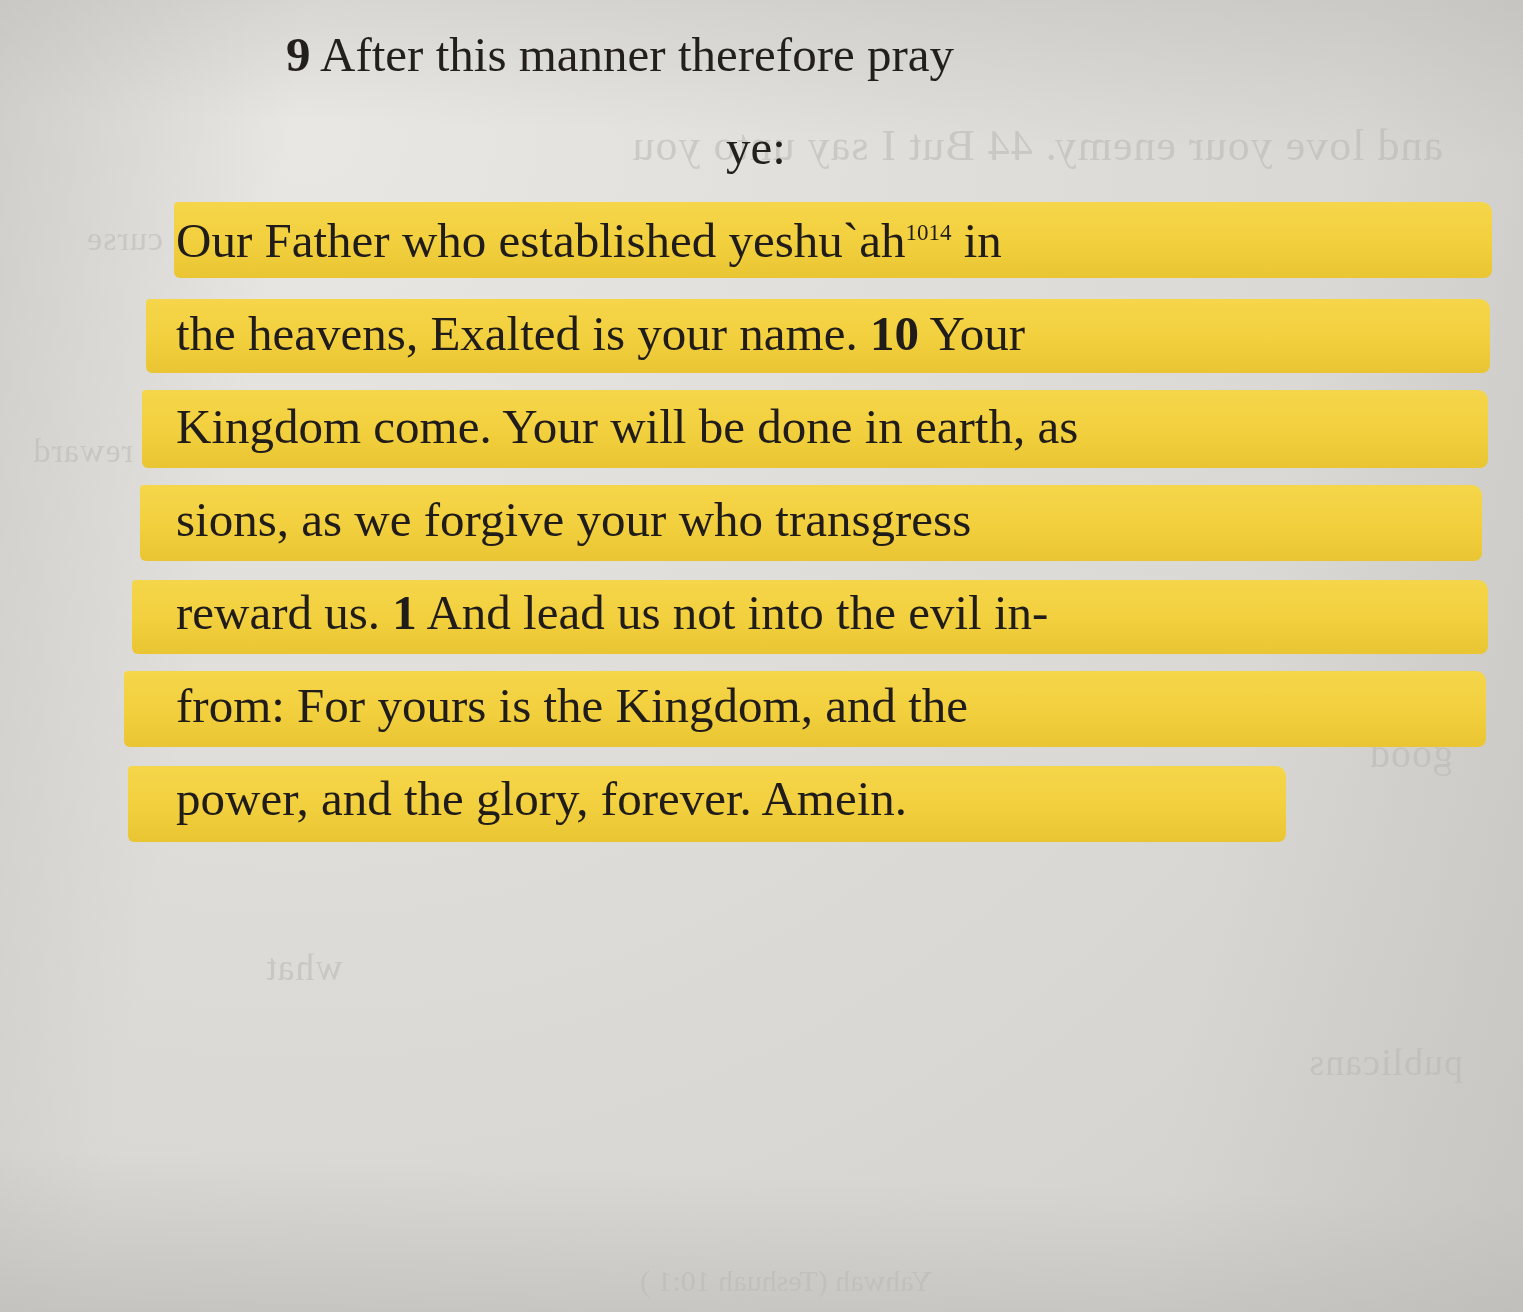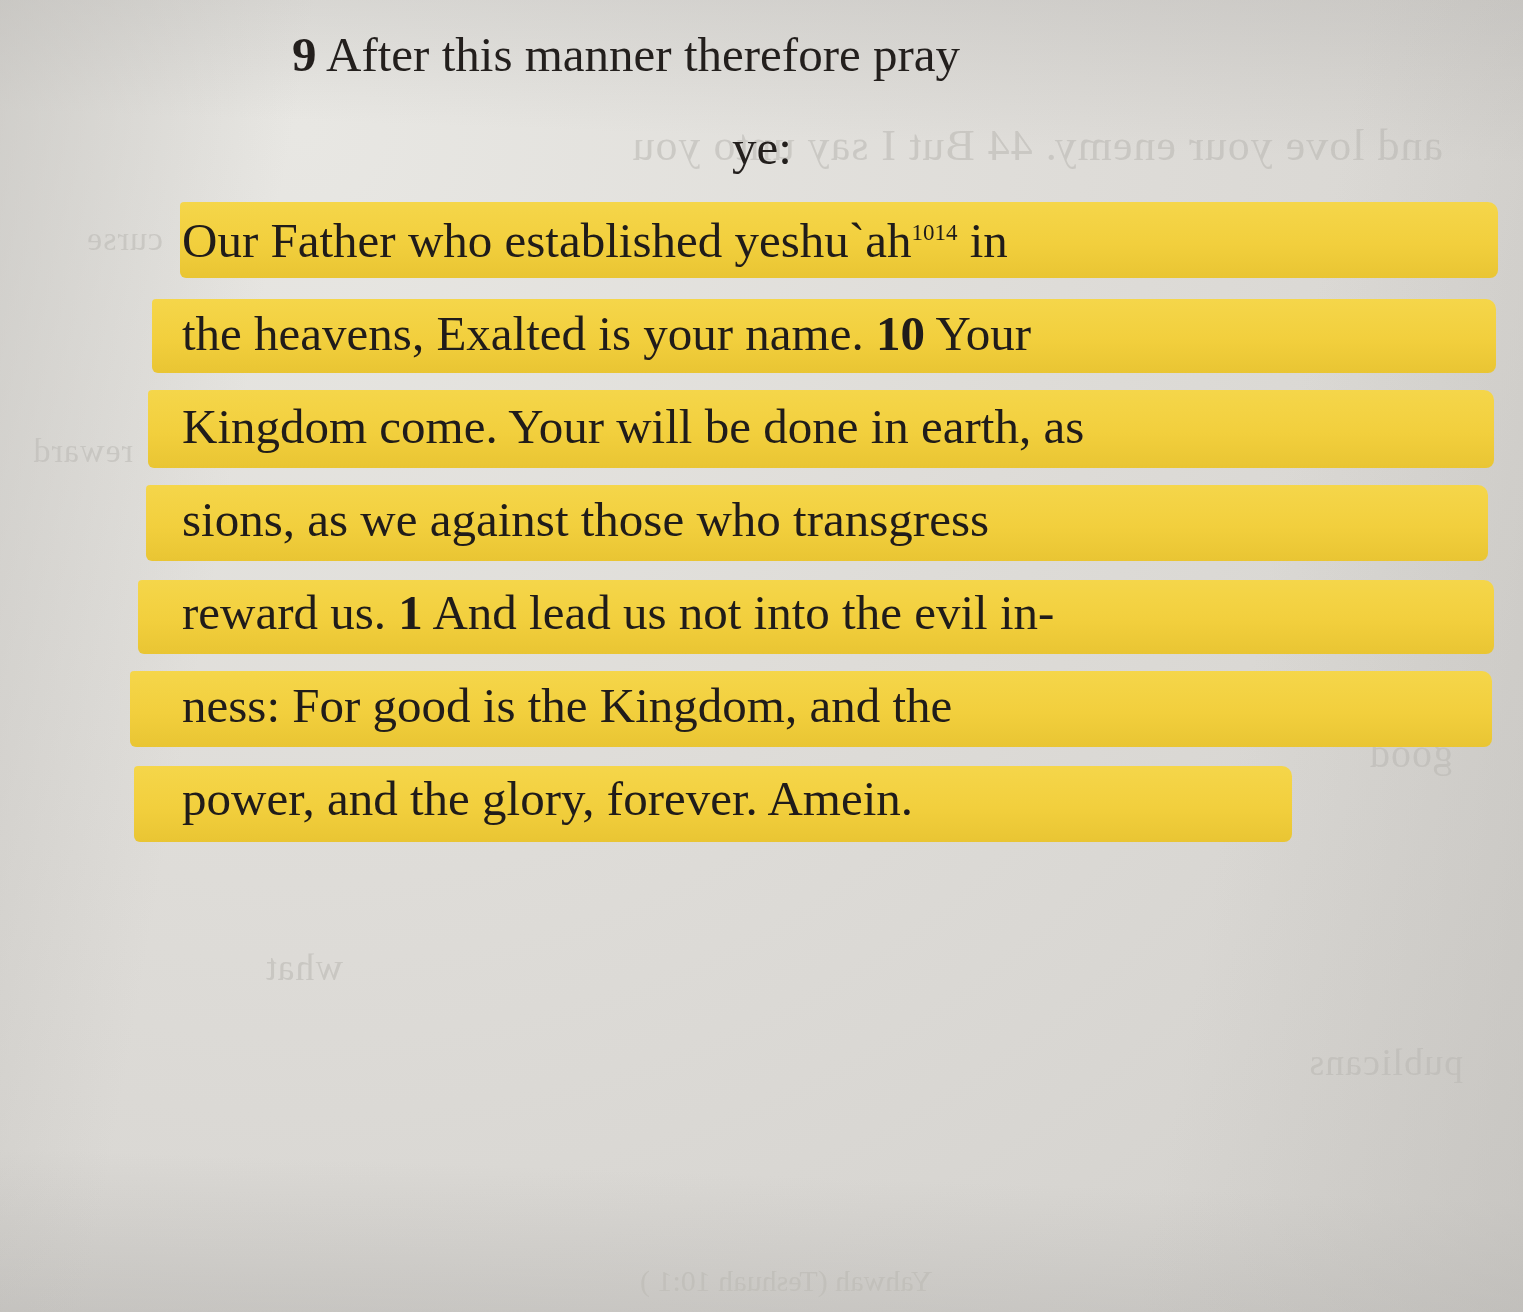--- a/index.html
+++ b/index.html
@@ -35,21 +35,21 @@
     font-size: 40px;
     letter-spacing: 1px;
     transform: scaleX(-1);
     pointer-events: none;
     user-select: none;
   }
   .bleed-line { position: absolute; white-space: nowrap; }
 
   .text-col {
     position: absolute;
-    left: 32px;
+    left: 26px;
     top: 8px;
     width: 1460px;
   }
   .body-text {
     position: relative;
     font-size: 49px;
     line-height: 93px;
     color: #231f1d;
     text-align: justify;
     text-justify: inter-word;
@@ -171,36 +171,36 @@
 
       <span class="ln">
         <span class="hl" style="left:-34px; right:-2px; top:10px; height:78px;"></span>
         <span class="txt just no">Kingdom come. Your will be done in earth, as</span>
       </span>
 
 
 
       <span class="ln">
         <span class="hl" style="left:-36px; right:4px; top:12px; height:76px;"></span>
-        <span class="txt just no" style="text-align:justify;">sions, as we against those who transgress</span>
+        <span class="txt just no" style="text-align:justify;">sions, as we forgive your who transgress</span>
       </span>
 
       <span class="ln">
         <span class="hl" style="left:-44px; right:-2px; top:14px; height:74px;"></span>
         <span class="txt just">
           <span>reward us.</span>
           <span class="vnum">1</span>
           <span>And lead us not into the evil in-</span>
         </span>
       </span>
 
 
       <span class="ln">
         <span class="hl" style="left:-52px; right:0px; top:12px; height:76px;"></span>
-        <span class="txt just no" style="text-align:justify;">ness: For good is the Kingdom, and the</span>
+        <span class="txt just no" style="text-align:justify;">from: For yours is the Kingdom, and the</span>
       </span>
 
       <span class="ln">
         <span class="hl" style="left:-48px; right:200px; top:14px; height:76px;"></span>
         <span class="txt just no">power, and the glory, forever. Amein.</span>
       </span>
 
     </div>
   </div>
 

